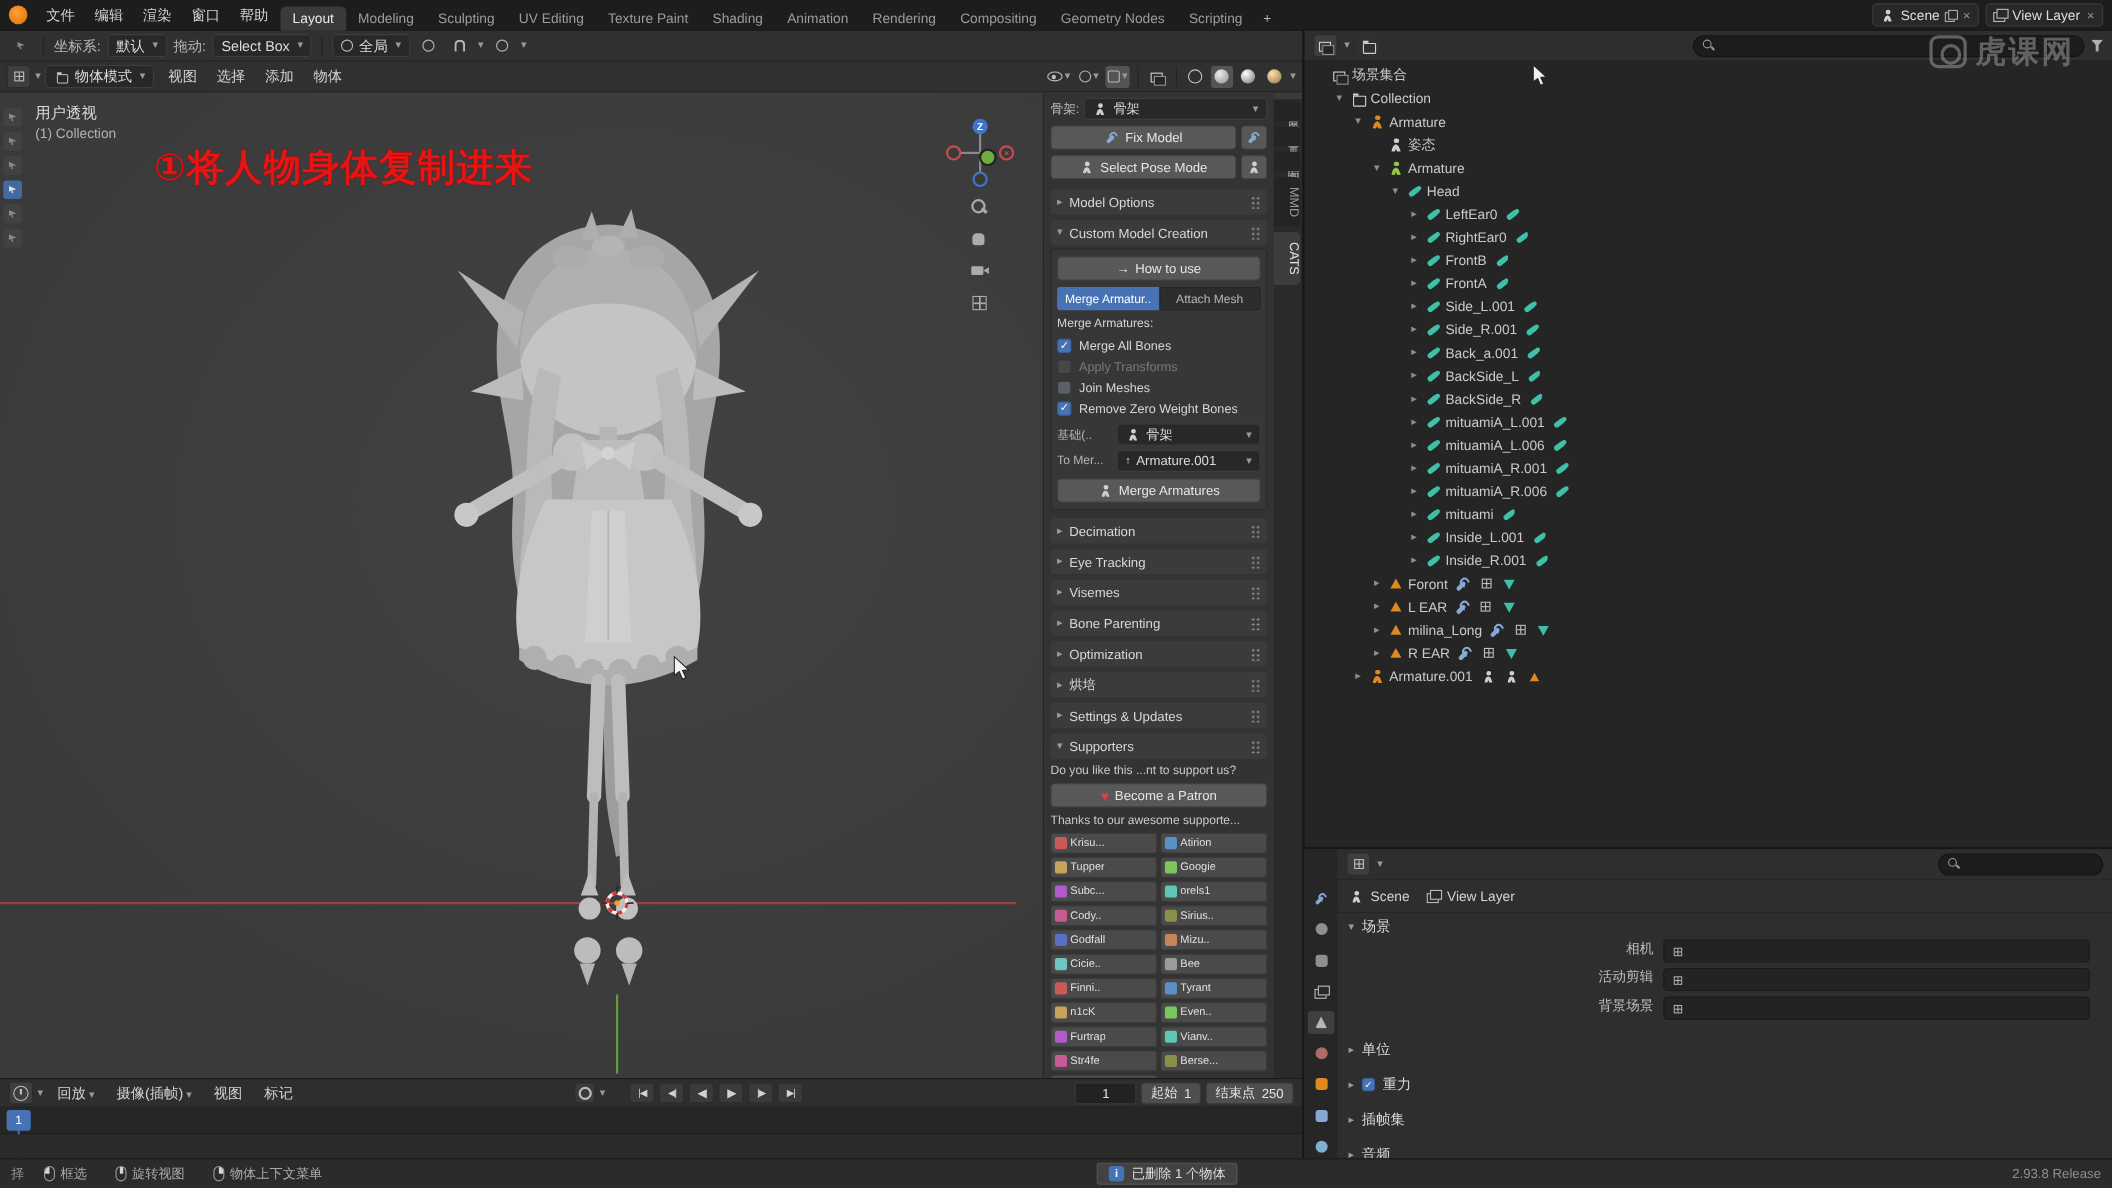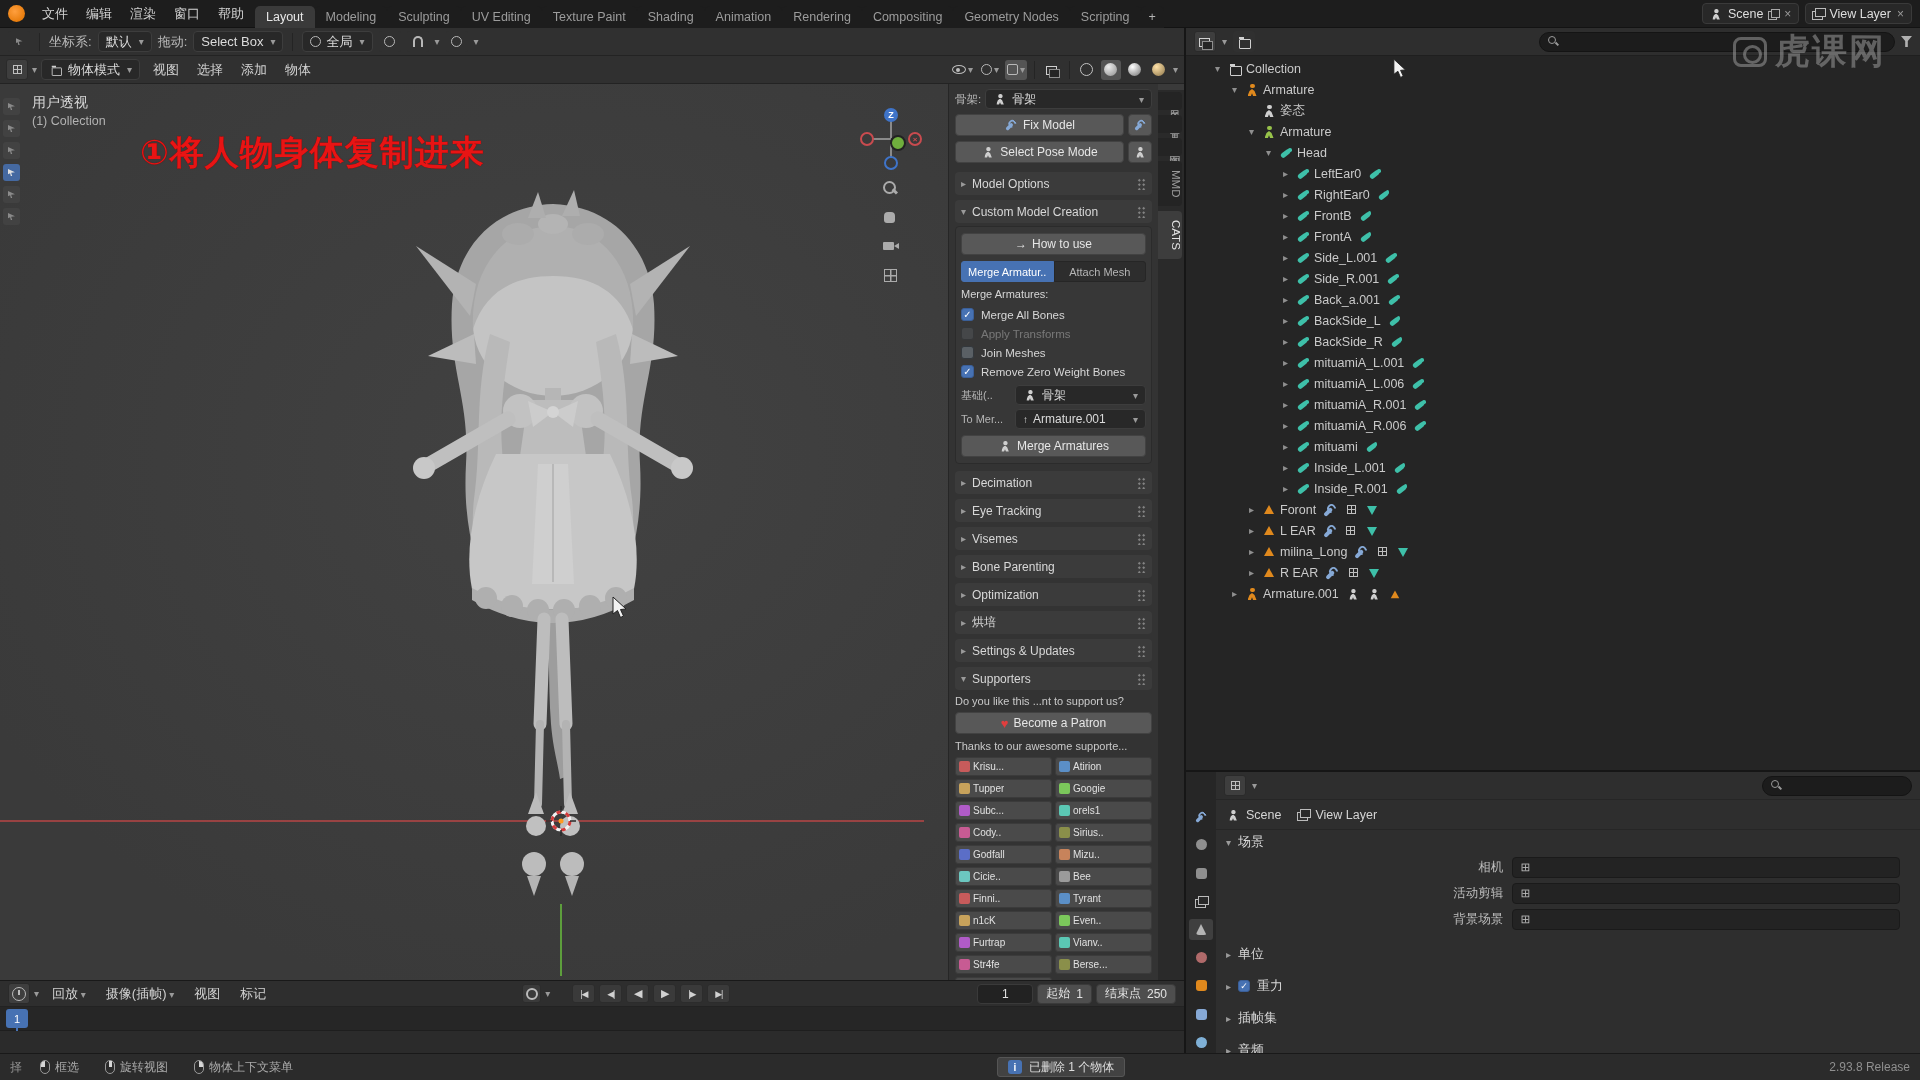--- a/index.html
+++ b/index.html
@@ -134,21 +134,21 @@
 .pdot{width:11px;height:11px;border-radius:3px;background:#9a9a9a}
 .pdot.orange{background:#e0891d}
 .pdot.blue{background:#86a9d6}
 .pdot.round{border-radius:50%}
 .pdot.cone{background:#b5b5b5;clip-path:polygon(50% 0,100% 100%,0 100%)}
 .props-main{position:absolute;left:30px;top:0;right:0;bottom:0}
 .props-header{height:28px;display:flex;align-items:center;gap:6px;padding:0 8px;border-bottom:1px solid #262626}
 .props-path{height:30px;display:flex;align-items:center;gap:16px;padding:0 10px;color:#d4d4d4;font-size:12.5px;border-bottom:1px solid #262626}
 .pathitem{display:flex;align-items:center;gap:6px}
 .psec{height:24px;display:flex;align-items:center;gap:7px;padding:0 10px;color:#d8d8d8}
-.prow{height:26px;display:flex;align-items:center;gap:9px;padding-right:20px}
+.prow{height:26px;display:flex;gap:9px;padding-right:20px}
 .plab{width:42%;text-align:right;color:#bdbdbd;font-size:12.5px;flex:none}
 .pfield{flex:1;height:21px;background:#232323;border:1px solid #1a1a1a;border-radius:4px;display:flex;align-items:center;padding:0 5px;gap:5px}
 
 .timeline{position:absolute;left:0;top:980px;width:1184px;height:73px;background:#2a2a2a;border-top:1px solid #191919}
 .tl-header{height:26px;background:#2e2e2e;border-bottom:1px solid #222;display:flex;align-items:center;gap:4px;padding:0 8px}
 .clock{width:14px;height:14px;border:1.5px solid #bbb;border-radius:50%;position:relative;flex:none}
 .clock::after{content:"";position:absolute;left:5px;top:2px;width:1.8px;height:5px;background:#bbb}
 .pb{width:23px;height:19px;border-radius:3px;display:flex;align-items:center;justify-content:center;color:#d2d2d2;font-size:9px;letter-spacing:-1px;background:#3a3a3a;border:1px solid #2c2c2c;flex:none}
 .pb.play{font-size:11px}
 .rec{width:19px;height:19px;border-radius:3px;background:#3a3a3a;border:1px solid #2c2c2c;display:flex;align-items:center;justify-content:center;flex:none}
@@ -170,21 +170,21 @@
 .mi.m1::before{left:3px;top:0;width:2.5px;height:6px}
 .mi.m2::before{right:0;top:0;width:4px;height:6px;border-radius:0 4px 0 0}
 .notif{margin:0 auto;background:#424242;border:1px solid #555;border-radius:3px;height:20px;display:flex;align-items:center;gap:7px;padding:0 10px;color:#ddd;white-space:nowrap}
 .infoic{width:14px;height:14px;border-radius:3px;background:#4772b3;position:relative;flex:none}
 .infoic::after{content:"i";position:absolute;left:0;top:0;width:100%;height:100%;display:flex;align-items:center;justify-content:center;color:#fff;font-size:10px;font-weight:bold}
 .version{color:#8f8f8f;white-space:nowrap;overflow:hidden;max-width:110px}
 
 .watermark{position:absolute;right:34px;top:28px;display:flex;align-items:center;gap:8px;opacity:.55;z-index:50}
 .wm-logo{width:34px;height:30px;border:3px solid #9b9b9b;border-radius:8px;position:relative}
 .wm-logo::after{content:"";position:absolute;left:7px;top:5px;width:13px;height:13px;border:3px solid #9b9b9b;border-radius:50%}
-.wm-text{font-size:35px;font-weight:bold;color:#9b9b9b;letter-spacing:2px}
+.wm-text{font-size:28px;font-weight:bold;color:#9b9b9b;letter-spacing:2px}
 
 .oi{position:relative;width:14px;height:14px;display:inline-block;flex:none}
 .oi.person{--pc:#cfcfcf}
 .oi.person.orange{--pc:#e0891d}
 .oi.person.green{--pc:#97c24a}
 .oi.person.grey{--pc:#cfcfcf}
 .oi.person::before{content:"";position:absolute;top:1px;left:5px;width:4.5px;height:4.5px;border-radius:50%;background:var(--pc)}
 .oi.person::after{content:"";position:absolute;top:6.5px;left:2.5px;width:9px;height:7px;background:var(--pc);clip-path:polygon(50% 0,78% 28%,100% 100%,62% 100%,50% 62%,38% 100%,0 100%,22% 28%)}
 .oi.bonei::before{content:"";position:absolute;top:5px;left:1px;width:11px;height:4.5px;border-radius:3px;background:#3ec0a9;transform:rotate(-38deg)}
 .oi.bonei::after{content:"";position:absolute;top:2.5px;right:1.5px;width:3.5px;height:3.5px;border-radius:50%;background:#3ec0a9}
@@ -716,20 +716,25 @@
       <span class="icbtn">
           <span class="oi box"></span>
         </span>
       <div class="grow"></div>
       <div class="search" style="width:356px">
         <span class="ic-mag"></span>
       </div>
       <span class="ic-funnel"></span>
     </div>
     <div class="ol-tree" id="ol-tree">
+        <div class="olrow" style="padding-left: 8px;">
+          <span class="olcaret"></span>
+          <span class="oi boxd"></span>
+          <span class="ollab">场景集合</span>
+        </div>
         <div class="olrow" style="padding-left: 25px;">
           <span class="olcaret">▾</span>
           <span class="oi box"></span>
           <span class="ollab">Collection</span>
         </div>
         <div class="olrow" style="padding-left: 42px;">
           <span class="olcaret">▾</span>
           <span class="oi person orange"></span>
           <span class="ollab">Armature</span>
         </div>

